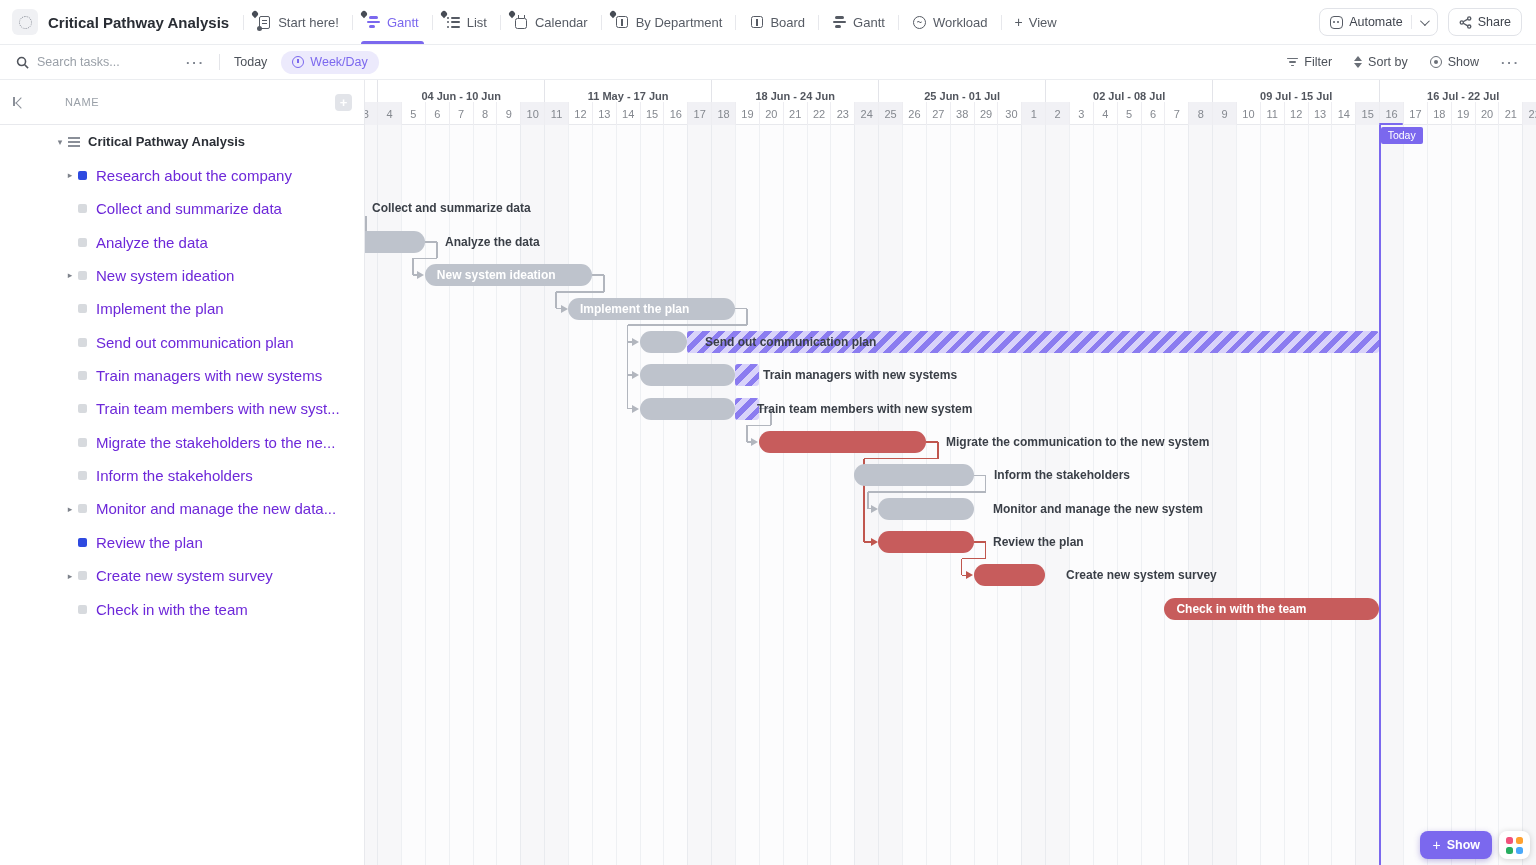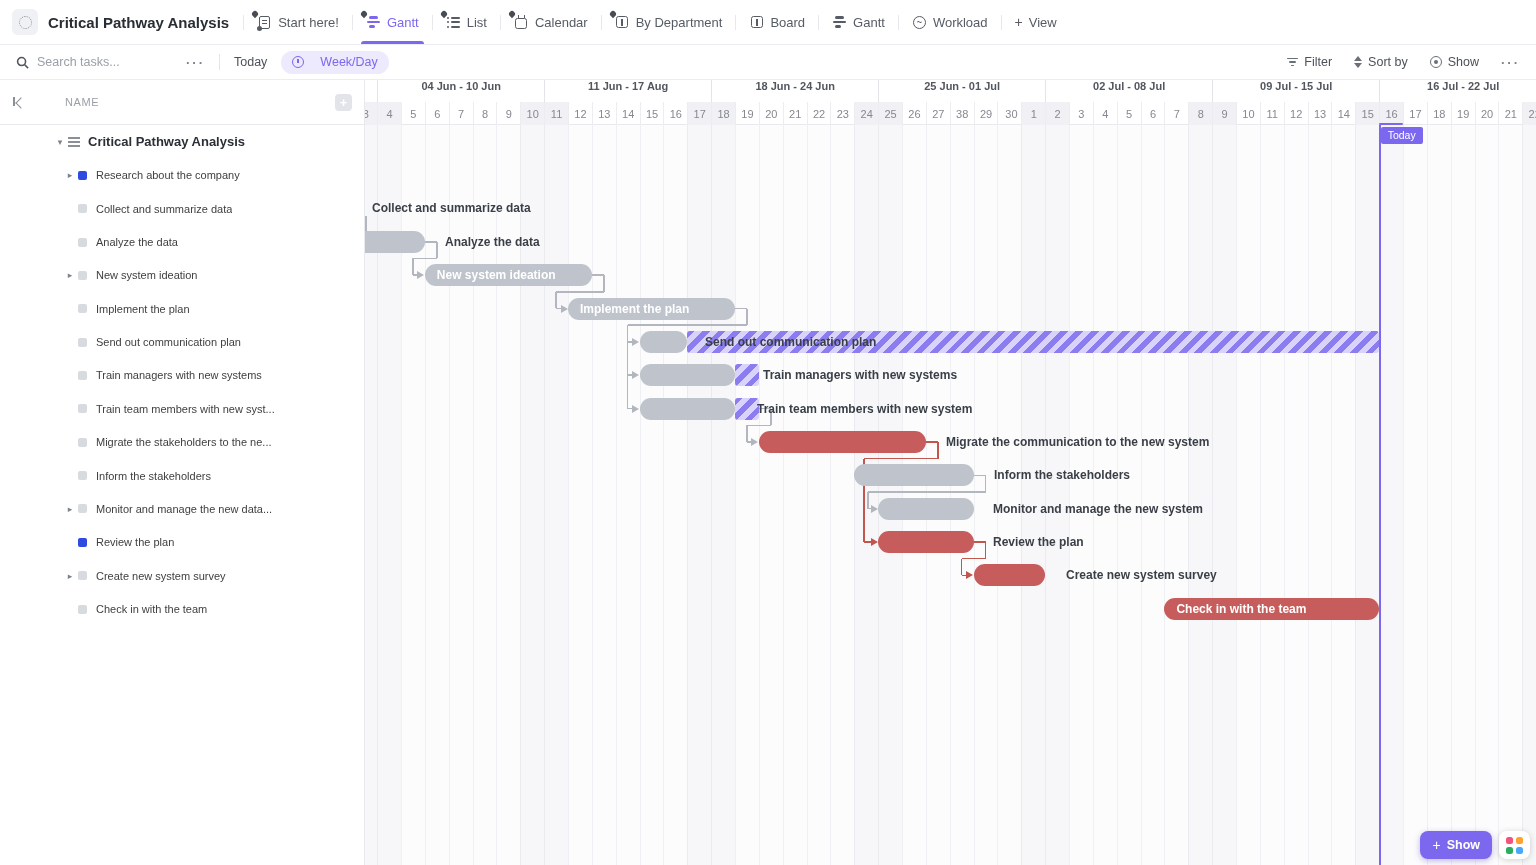--- a/index.html
+++ b/index.html
@@ -46,21 +46,21 @@
 .hdr-right{display:flex;align-items:center;gap:10px;margin-left:12px}
 
 
 .tbar{position:absolute;top:45px;left:0;right:0;height:35px;background:#fff;border-bottom:1px solid #ebedf0;display:flex;align-items:center;padding:0 16px;z-index:19;font-size:12.5px;color:#5d6269}
 .search{display:flex;align-items:center;gap:8px;width:170px}
 .search input{border:none;outline:none;font-size:12.5px;color:#42464e;width:130px;font-family:inherit;background:transparent}
 .search input::placeholder{color:#9aa0a8}
 .dots3{letter-spacing:2px;font-weight:700;color:#7c828d;cursor:pointer;font-size:13px}
 .vsep{width:1px;height:16px;background:#e4e5e9;margin:0 14px}
 .tbtn{cursor:pointer;display:flex;align-items:center;gap:6px;color:#4c5159}
-.pill{display:flex;align-items:center;gap:16px;background:#eceafc;color:#7b68ee;border-radius:13px;height:23px;padding:0 11px;margin-left:14px;cursor:pointer;font-size:12.5px}
+.pill{display:flex;align-items:center;gap:6px;background:#eceafc;color:#7b68ee;border-radius:13px;height:23px;padding:0 11px;margin-left:14px;cursor:pointer;font-size:12.5px}
 .i-clock{width:12px;height:12px;border:1.5px solid #7b68ee;border-radius:50%;position:relative}
 .i-clock::before{content:"";position:absolute;left:4px;top:2px;width:1.5px;height:3.5px;background:#7b68ee}
 .tbar-right{margin-left:auto;display:flex;align-items:center;gap:22px}
 .i-funnel{display:flex;flex-direction:column;gap:2px;align-items:center}
 .i-funnel span{height:1.6px;background:#6b7078;border-radius:2px}
 .i-funnel span:nth-child(1){width:11px}
 .i-funnel span:nth-child(2){width:7px}
 .i-funnel span:nth-child(3){width:3px}
 .i-sortarrows{display:flex;flex-direction:column;gap:2px}
 .i-sortarrows::before{content:"";border-left:4px solid transparent;border-right:4px solid transparent;border-bottom:5px solid #6b7078}
@@ -72,28 +72,28 @@
 .sidebar{position:absolute;top:80px;left:0;width:365px;bottom:0;background:#fff;border-right:1px solid #e8e9ed;z-index:10}
 .shead{position:absolute;top:0;left:0;right:0;height:45px;border-bottom:1px solid #e8e9ed;display:flex;align-items:center;padding:0 12px}
 .i-collapse{width:16px;height:16px;position:relative;cursor:pointer}
 .i-collapse::before{content:"";position:absolute;left:1px;top:3px;width:1.6px;height:9px;background:#8a8f98}
 .i-collapse::after{content:"";position:absolute;left:5px;top:4.5px;width:7px;height:7px;border-left:1.6px solid #8a8f98;border-bottom:1.6px solid #8a8f98;transform:rotate(45deg)}
 .sname{font-size:11px;letter-spacing:.6px;color:#9aa0a8;margin-left:37px;font-weight:400}
 .splus{margin-left:auto;width:17px;height:17px;border-radius:4px;background:#e2e4e9;color:#fff;font-size:13px;font-weight:700;display:flex;align-items:center;justify-content:center;cursor:pointer;line-height:1}
 .srow{position:absolute;left:0;right:0;height:33.36px;display:flex;align-items:center;cursor:pointer}
 .srow .caret{width:16px;flex:none;font-size:9px;color:#7d828b;text-align:center}
 .srow .sq{width:9px;height:9px;border-radius:2px;margin-right:9px;flex:none}
-.srow .lbl{font-size:11px;color:#404040;white-space:nowrap;overflow:hidden}
+.srow .lbl{font-size:15px;color:#6d28d9;white-space:nowrap;overflow:hidden}
 .srow.project .lbl{font-size:13px;font-weight:700;color:#2b2f36}
 .i-proj{width:12px;height:10px;margin-right:8px;flex:none;background:repeating-linear-gradient(180deg,#8a8f98 0 2px,transparent 2px 4px)}
 
 
 .chart{position:absolute;top:80px;left:365px;right:0;bottom:0;background:#fcfcfd;overflow:hidden;z-index:5}
 .chead{position:absolute;top:0;left:0;right:0;height:45px;background:#fff;border-bottom:1px solid #e8e9ed;z-index:4}
-.wk{position:absolute;top:0;height:22px;border-left:1px solid #e3e4e9;display:flex;align-items:flex-start;justify-content:center;font-size:11px;font-weight:700;color:#52565e;white-space:nowrap}
+.wk{position:absolute;top:0;height:22px;border-left:1px solid #e3e4e9;display:flex;align-items:flex-end;justify-content:center;font-size:11px;font-weight:700;color:#52565e;white-space:nowrap}
 .dy{position:absolute;top:22px;height:23px;border-left:1px solid #ededf1;display:flex;align-items:center;justify-content:center;font-size:11px;color:#84888f}
 .dy.we{background:#f1f1f5}
 .gridline{position:absolute;top:45px;width:1px;background:#eef0f3}
 .weshade{position:absolute;top:45px;background:rgba(120,120,150,0.035)}
 .todayline{position:absolute;width:2px;background:#7b68ee;z-index:8}
 .today-underline{position:absolute;height:2.5px;border-radius:2px;background:#7b68ee;z-index:9}
 .todaybadge{position:absolute;height:17px;line-height:17px;padding:0 7px;background:#7b68ee;color:#fff;font-size:10.5px;border-radius:2px;z-index:9}
 .seg{position:absolute;z-index:2}
 .arrow{position:absolute;width:0;height:0;border-top:4px solid transparent;border-bottom:4px solid transparent;z-index:2}
 .gbar{position:absolute;height:22px;z-index:3;cursor:pointer}
@@ -186,20 +186,39 @@
           <span class="i-work"></span>
         </span>
         <span>Workload</span>
       </div>
       <div class="tabdiv"></div>
       <div class="tab">
         <span class="i-plus"></span>
         <span>View</span>
       </div>
     </div>
+  <div class="hdr-right">
+    <div class="hbtn">
+      <span class="i-robot"></span>
+      <span>Automate</span>
+      <span class="sep"></span>
+      <span class="chev"></span>
+    </div>
+    <div class="hbtn">
+      <svg width="13" height="13" viewBox="0 0 14 14">
+          <g stroke="#565b64" stroke-width="1.5" fill="none">
+            <circle cx="11" cy="2.6" r="1.7"></circle>
+            <circle cx="3" cy="7" r="1.7"></circle>
+            <circle cx="11" cy="11.4" r="1.7"></circle>
+            <path d="M4.6 6.2 9.4 3.4 M4.6 7.8 9.4 10.6"></path>
+          </g>
+        </svg>
+      <span>Share</span>
+    </div>
+  </div>
 </div>
 
 <div class="tbar">
   <div class="search">
     <svg width="13" height="13" viewBox="0 0 14 14">
         <g stroke="#51555d" stroke-width="1.7" fill="none">
           <circle cx="6" cy="6" r="4.3"></circle>
           <path d="M9.4 9.4 13 13"></path>
         </g>
       </svg>
@@ -320,21 +339,21 @@
 
 <div class="chart" id="chart">
   <div class="chead" id="chead">
       <div class="wk" style="left: -11.7px; width: 23.857px;">
         <span></span>
       </div>
       <div class="wk" style="left: 12.157px; width: 166.999px;">
         <span>04 Jun - 10 Jun</span>
       </div>
       <div class="wk" style="left: 179.156px; width: 166.999px;">
-        <span>11 Jun - 17 Aug</span>
+        <span>11 May - 17 Jun</span>
       </div>
       <div class="wk" style="left: 346.155px; width: 166.999px;">
         <span>18 Jun - 24 Jun</span>
       </div>
       <div class="wk" style="left: 513.154px; width: 166.999px;">
         <span>25 Jun - 01 Jul</span>
       </div>
       <div class="wk" style="left: 680.153px; width: 166.999px;">
         <span>02 Jul - 08 Jul</span>
       </div>

